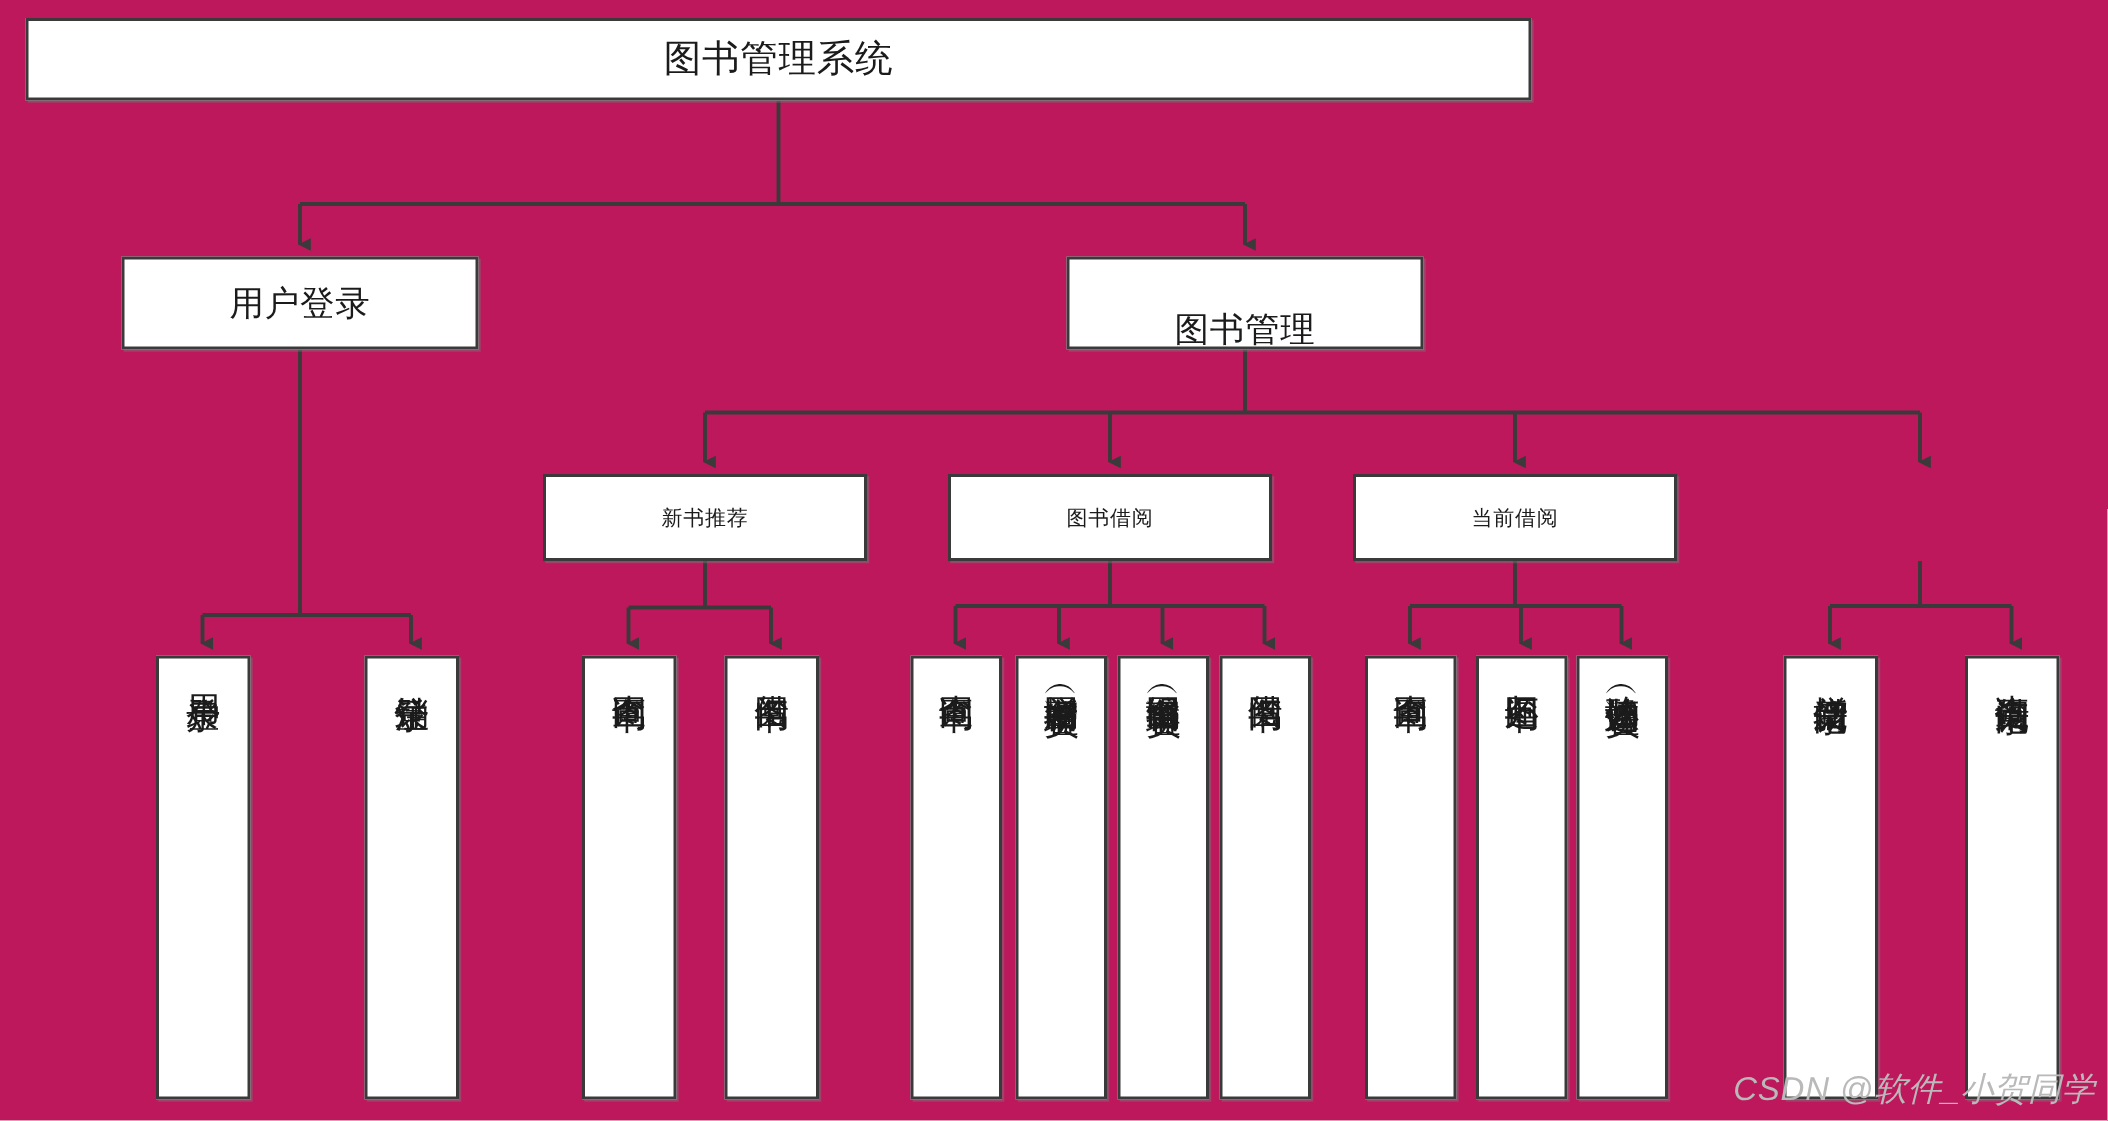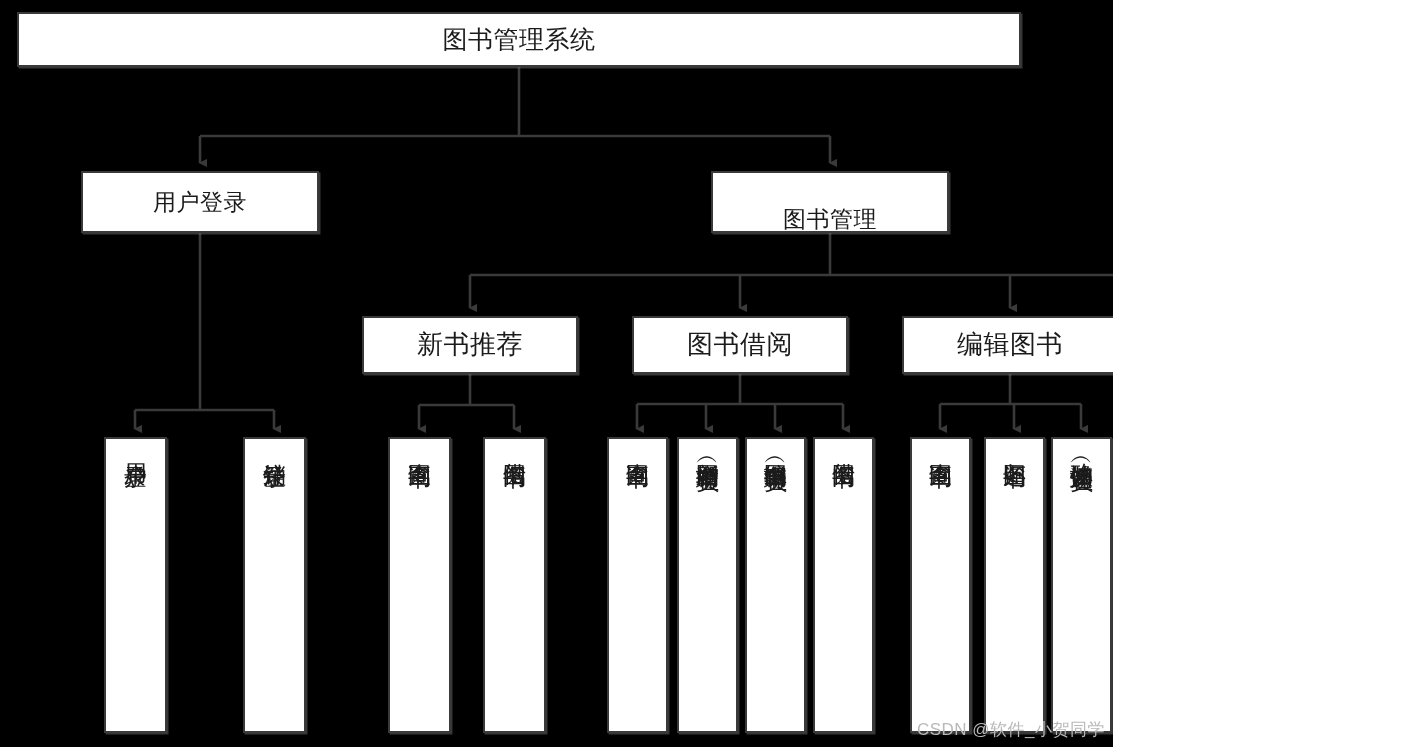--- a/index.html
+++ b/index.html
@@ -2,23 +2,23 @@
 <html><head>
 <meta charset="utf-8">
 <style>
   html, body {
     margin: 0;
     padding: 0;
     background: #ffffff;
   }
   #canvas {
     position: relative;
-    width: 1113px;
+    width: 1405px;
     height: 747px;
-    background: #000000;
+    background: #be185d;
     font-family: "Liberation Sans", "DejaVu Sans", sans-serif;
     overflow: hidden;
   }
   svg.links {
     position: absolute;
     left: 0;
     top: 0;
     width: 1405px;
     height: 747px;
     pointer-events: none;
@@ -35,42 +35,43 @@
     box-shadow: 1.5px 1.5px 0 rgba(120,120,120,0.45);
   }
   .node .lbl {
     display: block;
     text-align: center;
     line-height: 1.05;
     letter-spacing: 0.5px;
   }
   .node.root .lbl   { font-size: 25px; }
   .node.l1 .lbl     { font-size: 23px; }
-  .node.l2 .lbl     { font-size: 26px; }
+  .node.l2 .lbl     { font-size: 14px; }
   .node.leaf {
     align-items: flex-start;
     justify-content: center;
     padding-top: 6px;
   }
   .node.leaf .lbl {
     writing-mode: vertical-rl;
     text-orientation: upright;
     font-size: 23px;
     line-height: 1.18;
     letter-spacing: 1px;
     white-space: nowrap;
   }
   .watermark {
     position: absolute;
     right: 8px;
     bottom: 6px;
-    font-size: 17px;
+    font-size: 22px;
     color: #b9b9b9;
     letter-spacing: 0.5px;
     white-space: nowrap;
+    font-style: italic;
   }
 </style>
 </head>
 <body>
 
 <div id="canvas">
 
   <svg class="links" viewBox="0 0 1405 747">
     <defs>
       <marker id="arrow" markerWidth="10" markerHeight="10" refX="4.2" refY="7.2" orient="auto" markerUnits="userSpaceOnUse">
@@ -132,21 +133,21 @@
     <span class="lbl">图书管理</span>
   </div>
 
   <div class="node l2" style="left:362px; top:316px; width:216px; height:58px;">
     <span class="lbl">新书推荐</span>
   </div>
   <div class="node l2" style="left:632px; top:316px; width:216px; height:58px;">
     <span class="lbl">图书借阅</span>
   </div>
   <div class="node l2" style="left:902px; top:316px; width:216px; height:58px;">
-    <span class="lbl">编辑图书</span>
+    <span class="lbl">当前借阅</span>
   </div>
 
   <div class="node leaf" style="left:104px; top:437px; width:63px; height:296px;">
     <span class="lbl">用户登录</span>
   </div>
   <div class="node leaf" style="left:243px; top:437px; width:63px; height:296px;">
     <span class="lbl">注销登录</span>
   </div>
 
   <div class="node leaf" style="left:388px; top:437px; width:63px; height:296px;">

